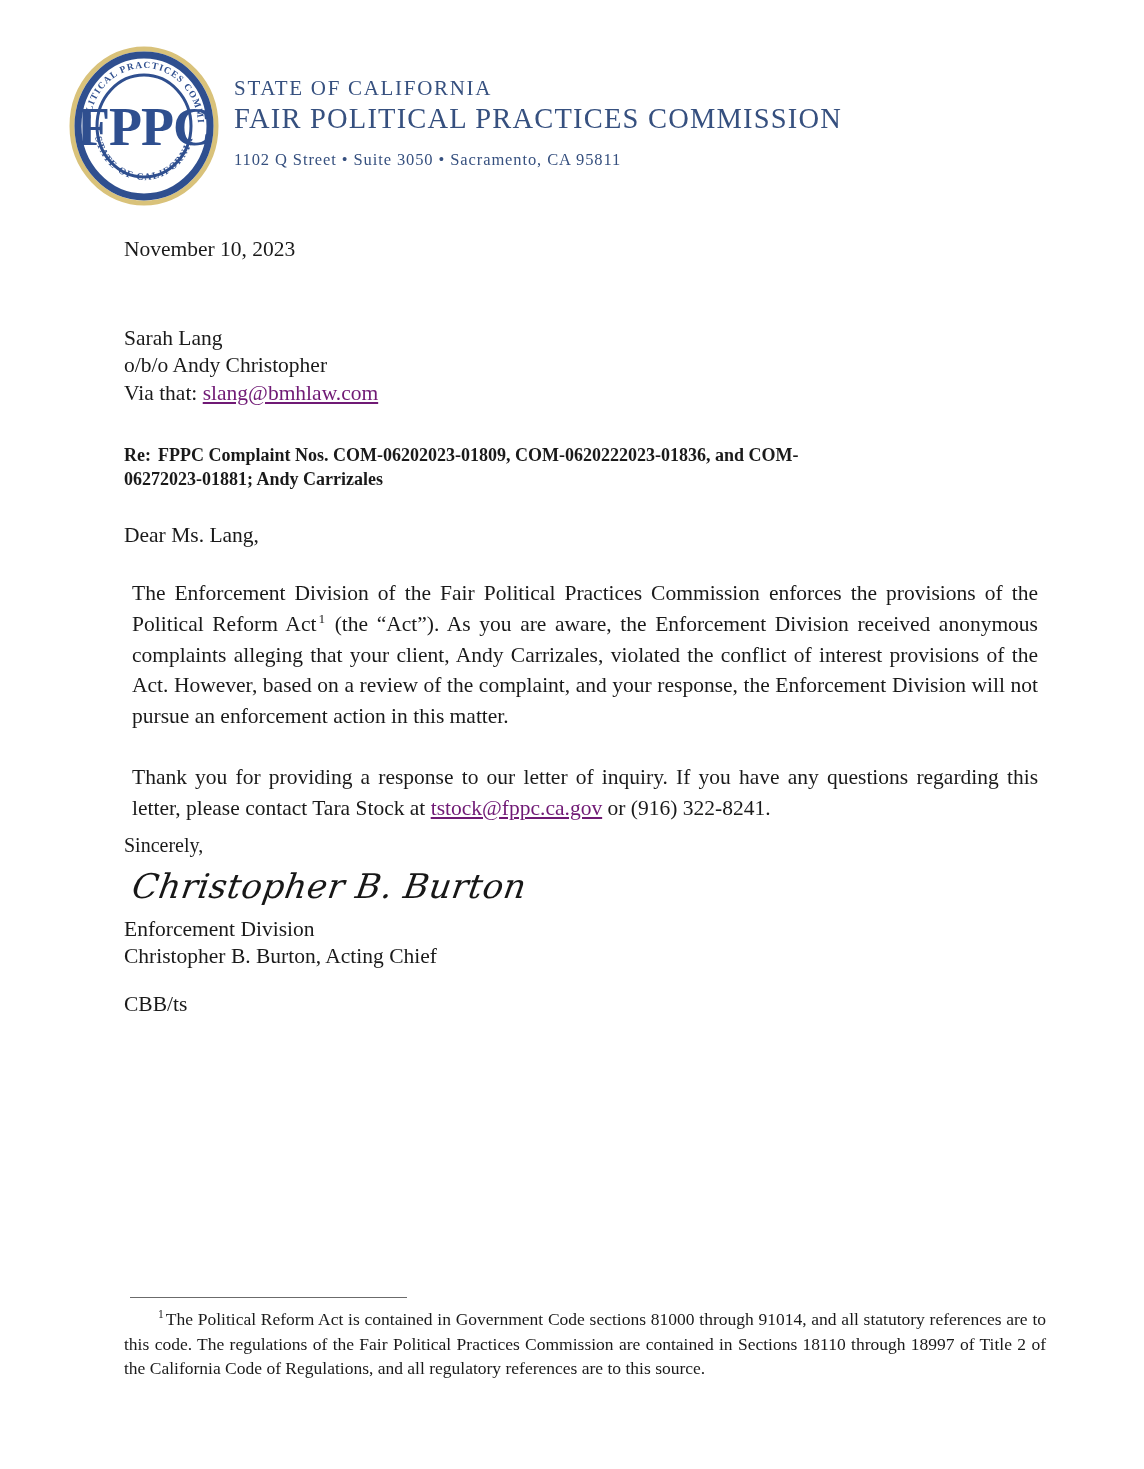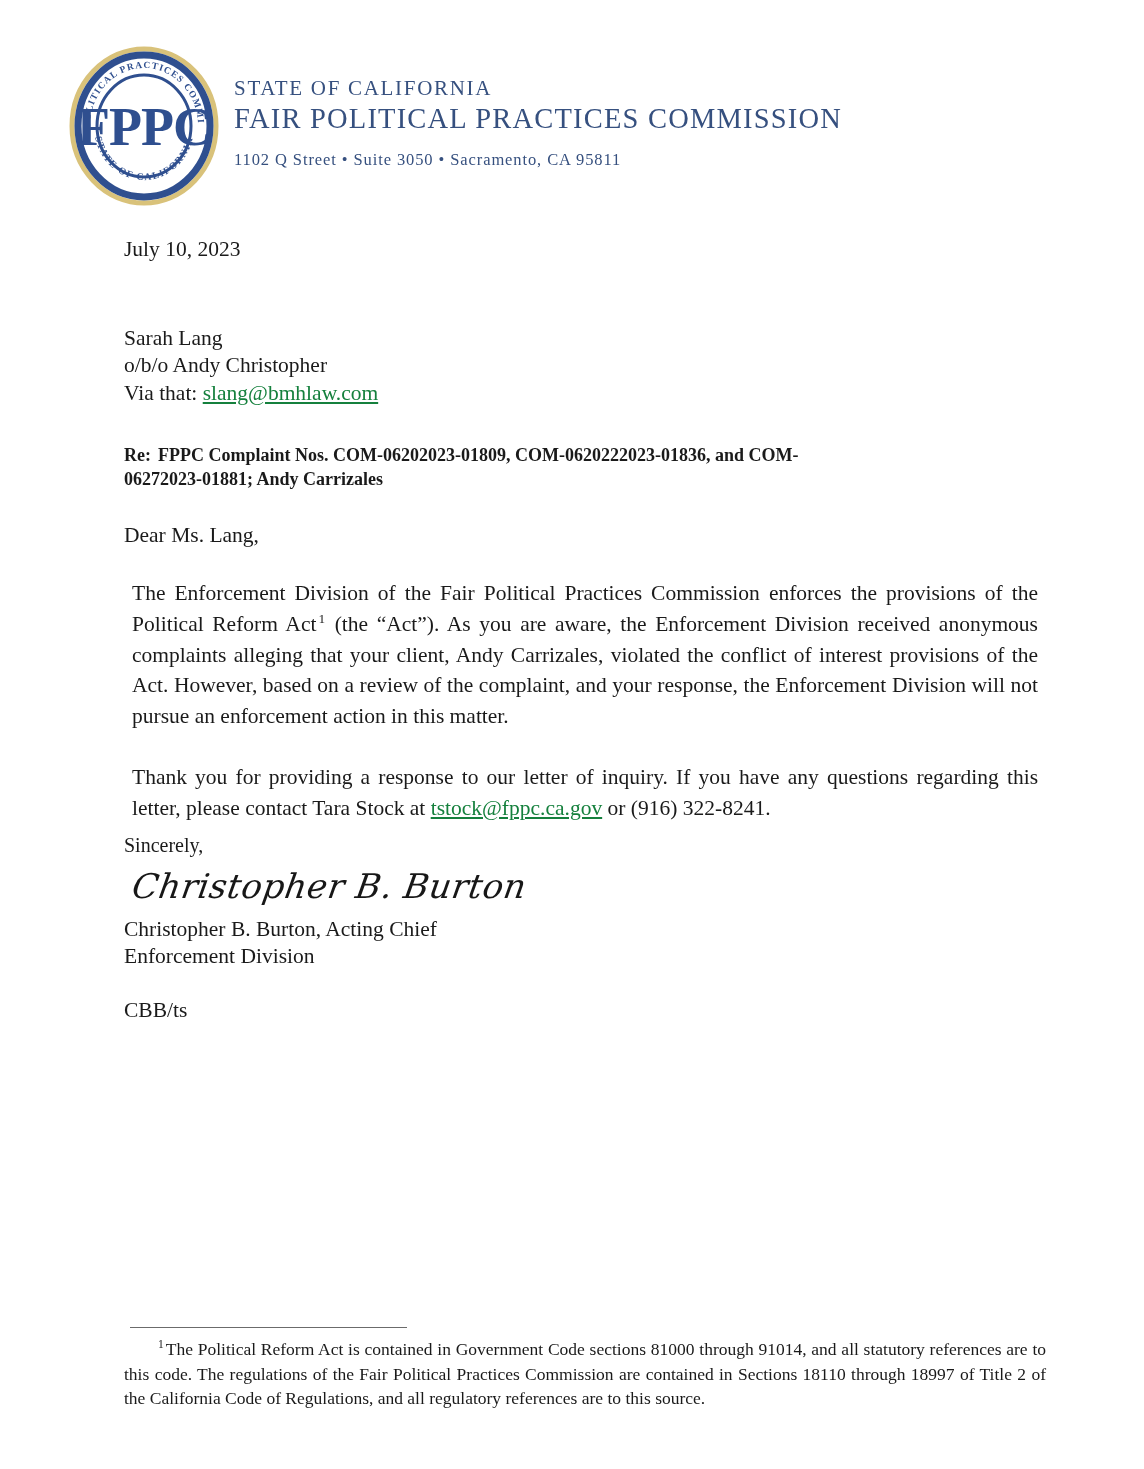--- a/index.html
+++ b/index.html
@@ -72,21 +72,21 @@
     line-height: 1.25;
   }
   .addressee {
     margin-top: 62px;
     font-size: 21.5px;
     line-height: 1.28;
   }
   .addressee div { white-space: nowrap; }
 
   a.maillink, .maillink {
-    color: #15803d;
+    color: #701a75;
     text-decoration: underline;
     text-underline-offset: 2px;
   }
 
   .subject {
     margin-top: 37px;
     font-size: 18px;
     font-weight: bold;
     line-height: 1.30;
     text-align: left;
@@ -135,29 +135,29 @@
   }
 
   .signer {
     margin-top: 13px;
     font-size: 21.5px;
     line-height: 1.28;
   }
   .signer div { white-space: nowrap; }
 
   .initials {
-    margin-top: 27px;
+    margin-top: 21px;
     font-size: 21.5px;
   }
 
   
   .footnote-area {
     position: absolute;
     left: 124px;
-    top: 1327px;
+    top: 1297px;
     width: 922px;
   }
   .footnote-rule {
     width: 277px;
     height: 0;
     border-top: 1.6px solid #6b6b6b;
     margin: 0 0 9px 6px;
   }
   .footnote-text {
     font-size: 17.5px;
@@ -200,21 +200,21 @@
   <div class="lh-text">
     <div class="lh-line1">STATE OF CALIFORNIA</div>
     <div class="lh-line2">FAIR POLITICAL PRACTICES COMMISSION</div>
     <div class="lh-line3">1102 Q Street • Suite 3050 • Sacramento, CA 95811</div>
   </div>
 
 </div>
 
 <div class="letter">
 
-  <div class="date">July 10, 2023</div>
+  <div class="date">November 10, 2023</div>
 
   <div class="addressee">
     <div>Sarah Lang</div>
     <div>o/b/o Andy Christopher</div>
     <div><span>Via that: </span><a class="maillink" href="#">slang@bmhlaw.com</a></div>
   </div>
 
   <div class="subject">
     <span class="re-label">Re:</span><span>FPPC Complaint Nos. COM-06202023-01809, COM-0620222023-01836, and COM-</span><br><span>06272023-01881; Andy Carrizales</span>
   </div>
@@ -223,22 +223,22 @@
 
   <p class="body"><span>The Enforcement Division of the Fair Political Practices Commission enforces the provisions of the Political Reform Act</span><sup>1</sup><span> (the “Act”). As you are aware, the Enforcement Division received anonymous complaints alleging that your client, Andy Carrizales, violated the conflict of interest provisions of the Act. However, based on a review of the complaint, and your response, the Enforcement Division will not pursue an enforcement action in this matter.</span></p>
 
   <p class="body"><span>Thank you for providing a response to our letter of inquiry. If you have any questions regarding this letter, please contact Tara Stock at </span><a class="maillink" href="#">tstock@fppc.ca.gov</a><span> or (916) 322-8241.</span></p>
 
   <div class="closing">Sincerely,</div>
 
   <div class="signature">Christopher B. Burton</div>
 
   <div class="signer">
+    <div>Enforcement Division</div>
     <div>Christopher B. Burton, Acting Chief</div>
-    <div>Enforcement Division</div>
   </div>
 
   <div class="initials">CBB/ts</div>
 
 </div>
 
 <div class="footnote-area">
   <div class="footnote-rule"></div>
   <div class="footnote-text"><span class="fn-indent"></span><sup>1</sup><span>The Political Reform Act is contained in Government Code sections 81000 through 91014, and all statutory references are to this code. The regulations of the Fair Political Practices Commission are contained in Sections 18110 through 18997 of Title 2 of the California Code of Regulations, and all regulatory references are to this source.</span></div>
 </div>

